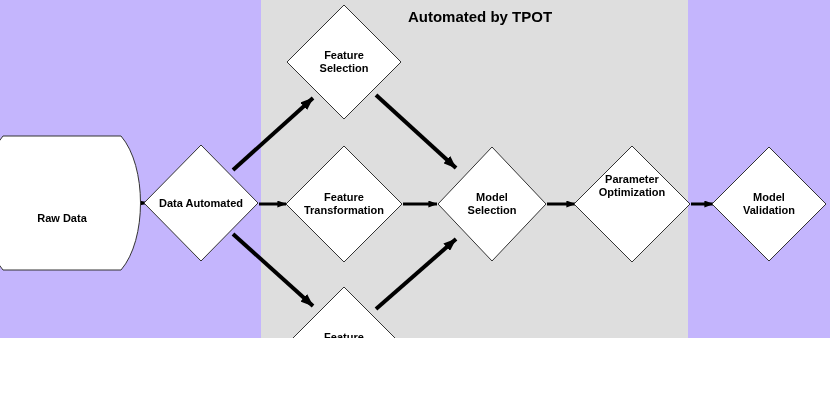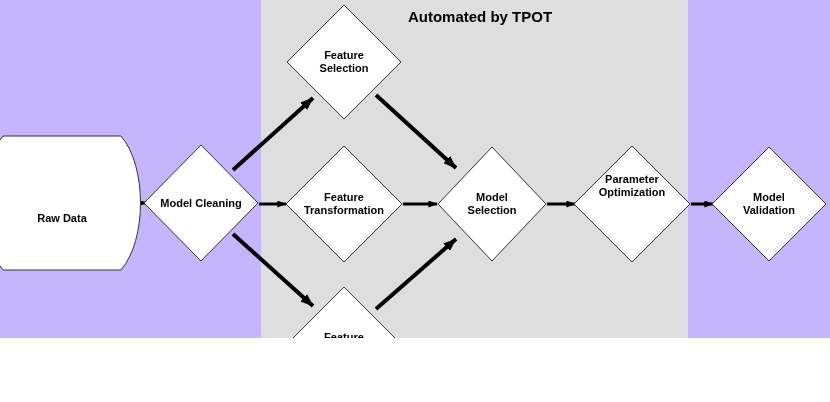--- a/index.html
+++ b/index.html
@@ -82,21 +82,21 @@
         <polygon points="344,287 401,344 344,401 287,344" fill="#ffffff" stroke="#333333" stroke-width="1"></polygon>
         <polygon points="492,147 546,204 492,261 438,204" fill="#ffffff" stroke="#333333" stroke-width="1"></polygon>
         <polygon points="632,146 690,204 632,262 574,204" fill="#ffffff" stroke="#333333" stroke-width="1"></polygon>
         <polygon points="769,147 826,204 769,261 712,204" fill="#ffffff" stroke="#333333" stroke-width="1"></polygon>
       </g>
   </svg>
 
   <div id="labels-layer">
     <div class="region-title" id="region-title" style="left: 480px; top: 16px;">Automated by TPOT</div>
   <div class="node-label" style="left: 62px; top: 218px;">Raw Data</div>
-      <div class="node-label" style="left: 201px; top: 203px;">Model Cleaning</div>
+      <div class="node-label" style="left: 201px; top: 203px;">Data Automated</div>
       <div class="node-label" style="left: 344px; top: 62px;">Feature
 Selection</div>
       <div class="node-label" style="left: 344px; top: 204px;">Feature
 Transformation</div>
       <div class="node-label" style="left: 344px; top: 344px;">Feature
 Construction</div>
       <div class="node-label" style="left: 492px; top: 204px;">Model
 Selection</div>
       <div class="node-label" style="left: 632px; top: 186px;">Parameter
 Optimization</div>

